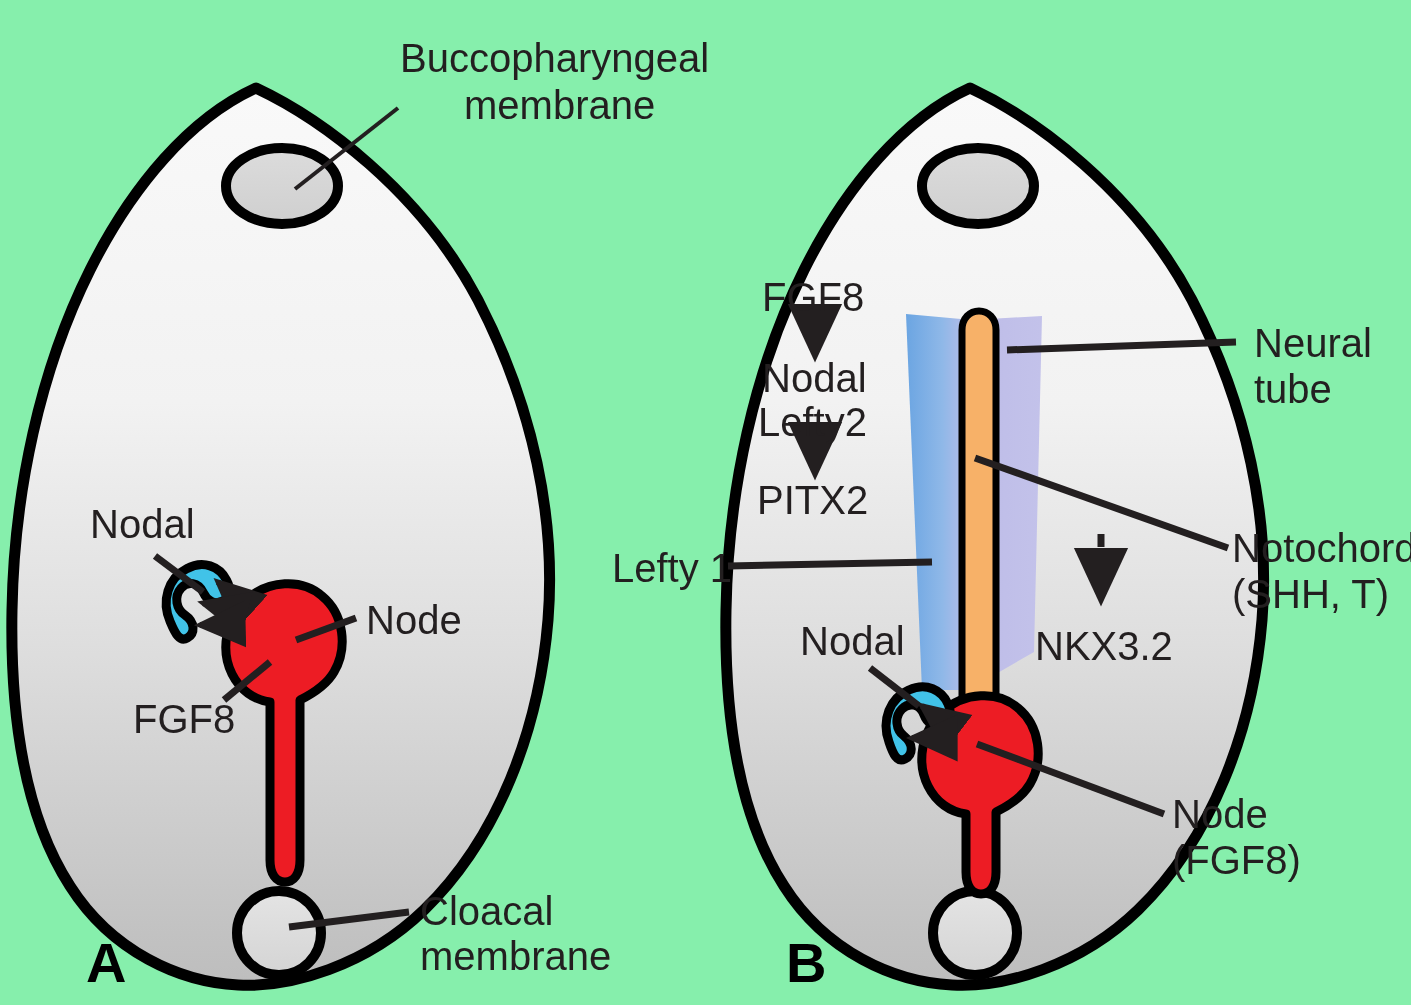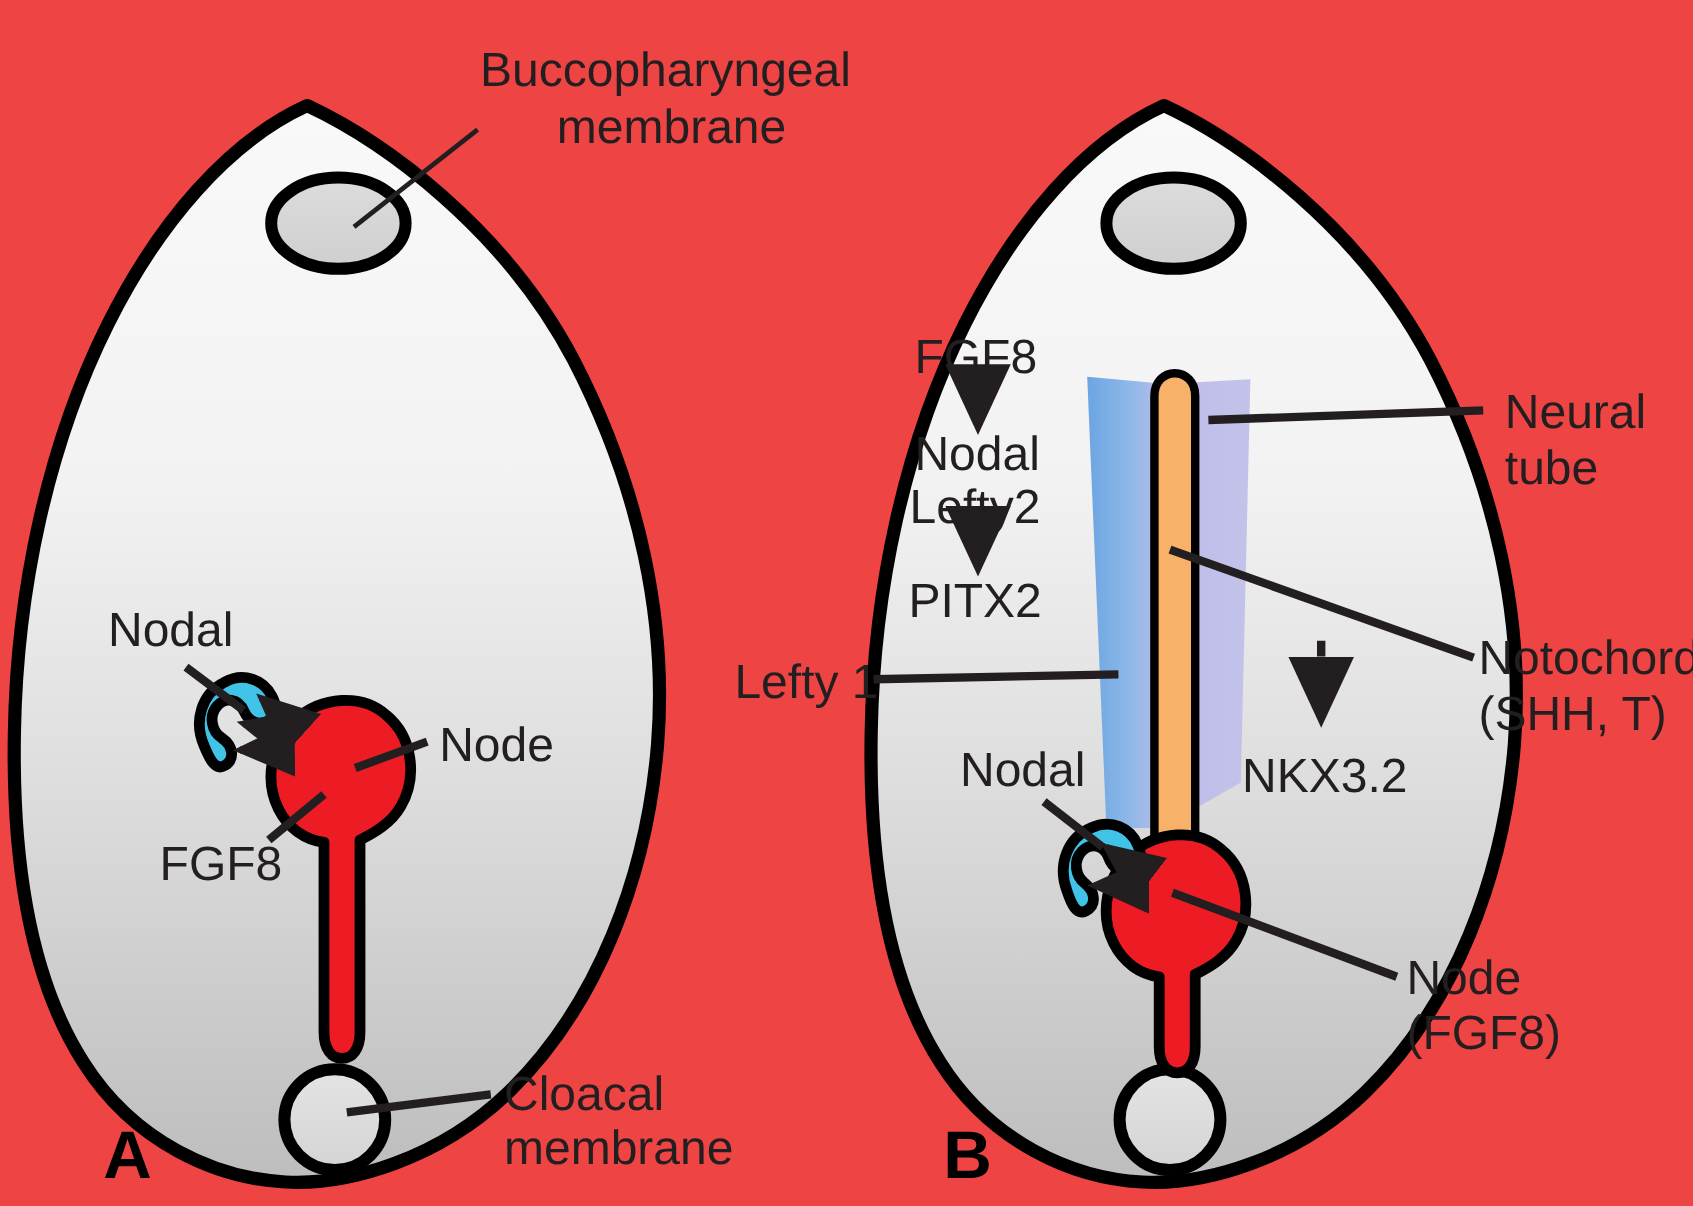--- a/index.html
+++ b/index.html
@@ -11,21 +11,21 @@
   body {
     font-family: "Liberation Sans", sans-serif;
     width: 1411px;
     height: 1005px;
     overflow: hidden;
   }
   #figure-root {
     position: relative;
     width: 1411px;
     height: 1005px;
-    background: #ef4444;
+    background: #86efac;
   }
   #figure-svg {
     position: absolute;
     top: 0;
     left: 0;
     width: 1411px;
     height: 1005px;
     display: block;
   }
   .lbl {

